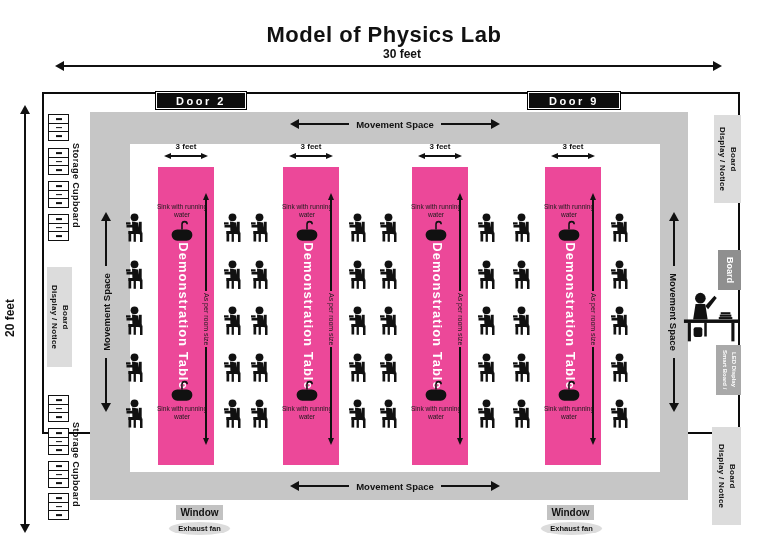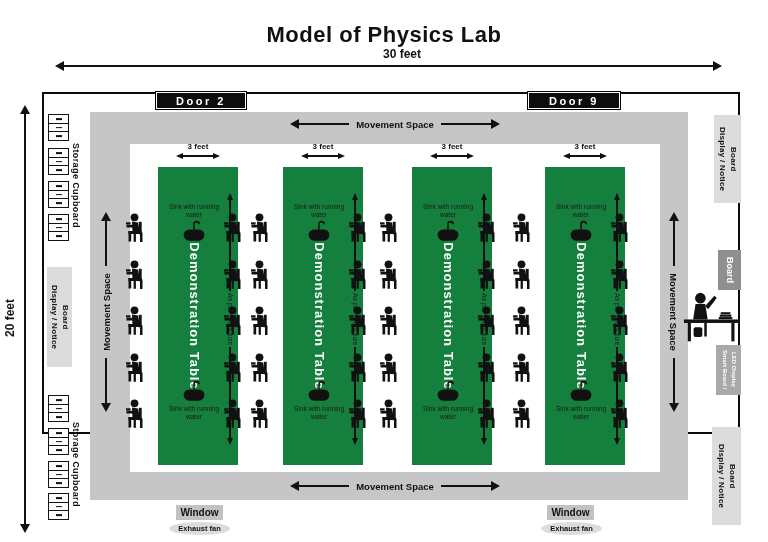--- a/index.html
+++ b/index.html
@@ -31,21 +31,21 @@
   .ring{left:46px;top:18px;width:598px;height:388px;background:#c6c6c6;}
   .ring-hole{left:86px;top:50px;width:530px;height:328px;background:#fff;}
 
   .door{top:-3px;height:17px;background:#0d0d0d;color:#fff;display:flex;align-items:center;justify-content:center;
         font-size:11px;font-weight:bold;letter-spacing:2.5px;border:1px solid #000;box-shadow:inset 0 0 0 1px #fff;}
 
   .mv-h{width:210px;height:14px;}
   .mv-v{width:200px;height:14px;}
 
   
-  .table{background:#15803d;width:56px;height:298px;padding-left:24px;}
+  .table{background:#ec4899;width:56px;height:298px;}
   .feet3{position:absolute;top:-25px;left:50%;transform:translateX(-50%);width:46px;display:flex;flex-direction:column;align-items:center;}
   .feet3 .txt{font-size:8px;font-weight:bold;white-space:nowrap;}
   .feet3 .harrow{width:44px;height:8px;margin-top:1px;}
   .feet3 .shaft{height:1.8px;}
   .sinkgrp{position:absolute;left:0;right:8px;display:flex;flex-direction:column;align-items:center;}
   .sink-txt{font-size:6.6px;line-height:1.2;text-align:center;width:52px;color:#1b1b1b;}
   .tbl-name{position:absolute;left:45%;top:50%;transform:translate(-50%,-50%);writing-mode:vertical-lr;
             font-size:13px;font-weight:bold;color:#fff;letter-spacing:1px;white-space:nowrap;}
   .size-arrow{position:absolute;right:2px;top:26px;bottom:20px;display:flex;flex-direction:column;align-items:center;width:12px;}
   .size-arrow .vshaft{width:1.6px;}

